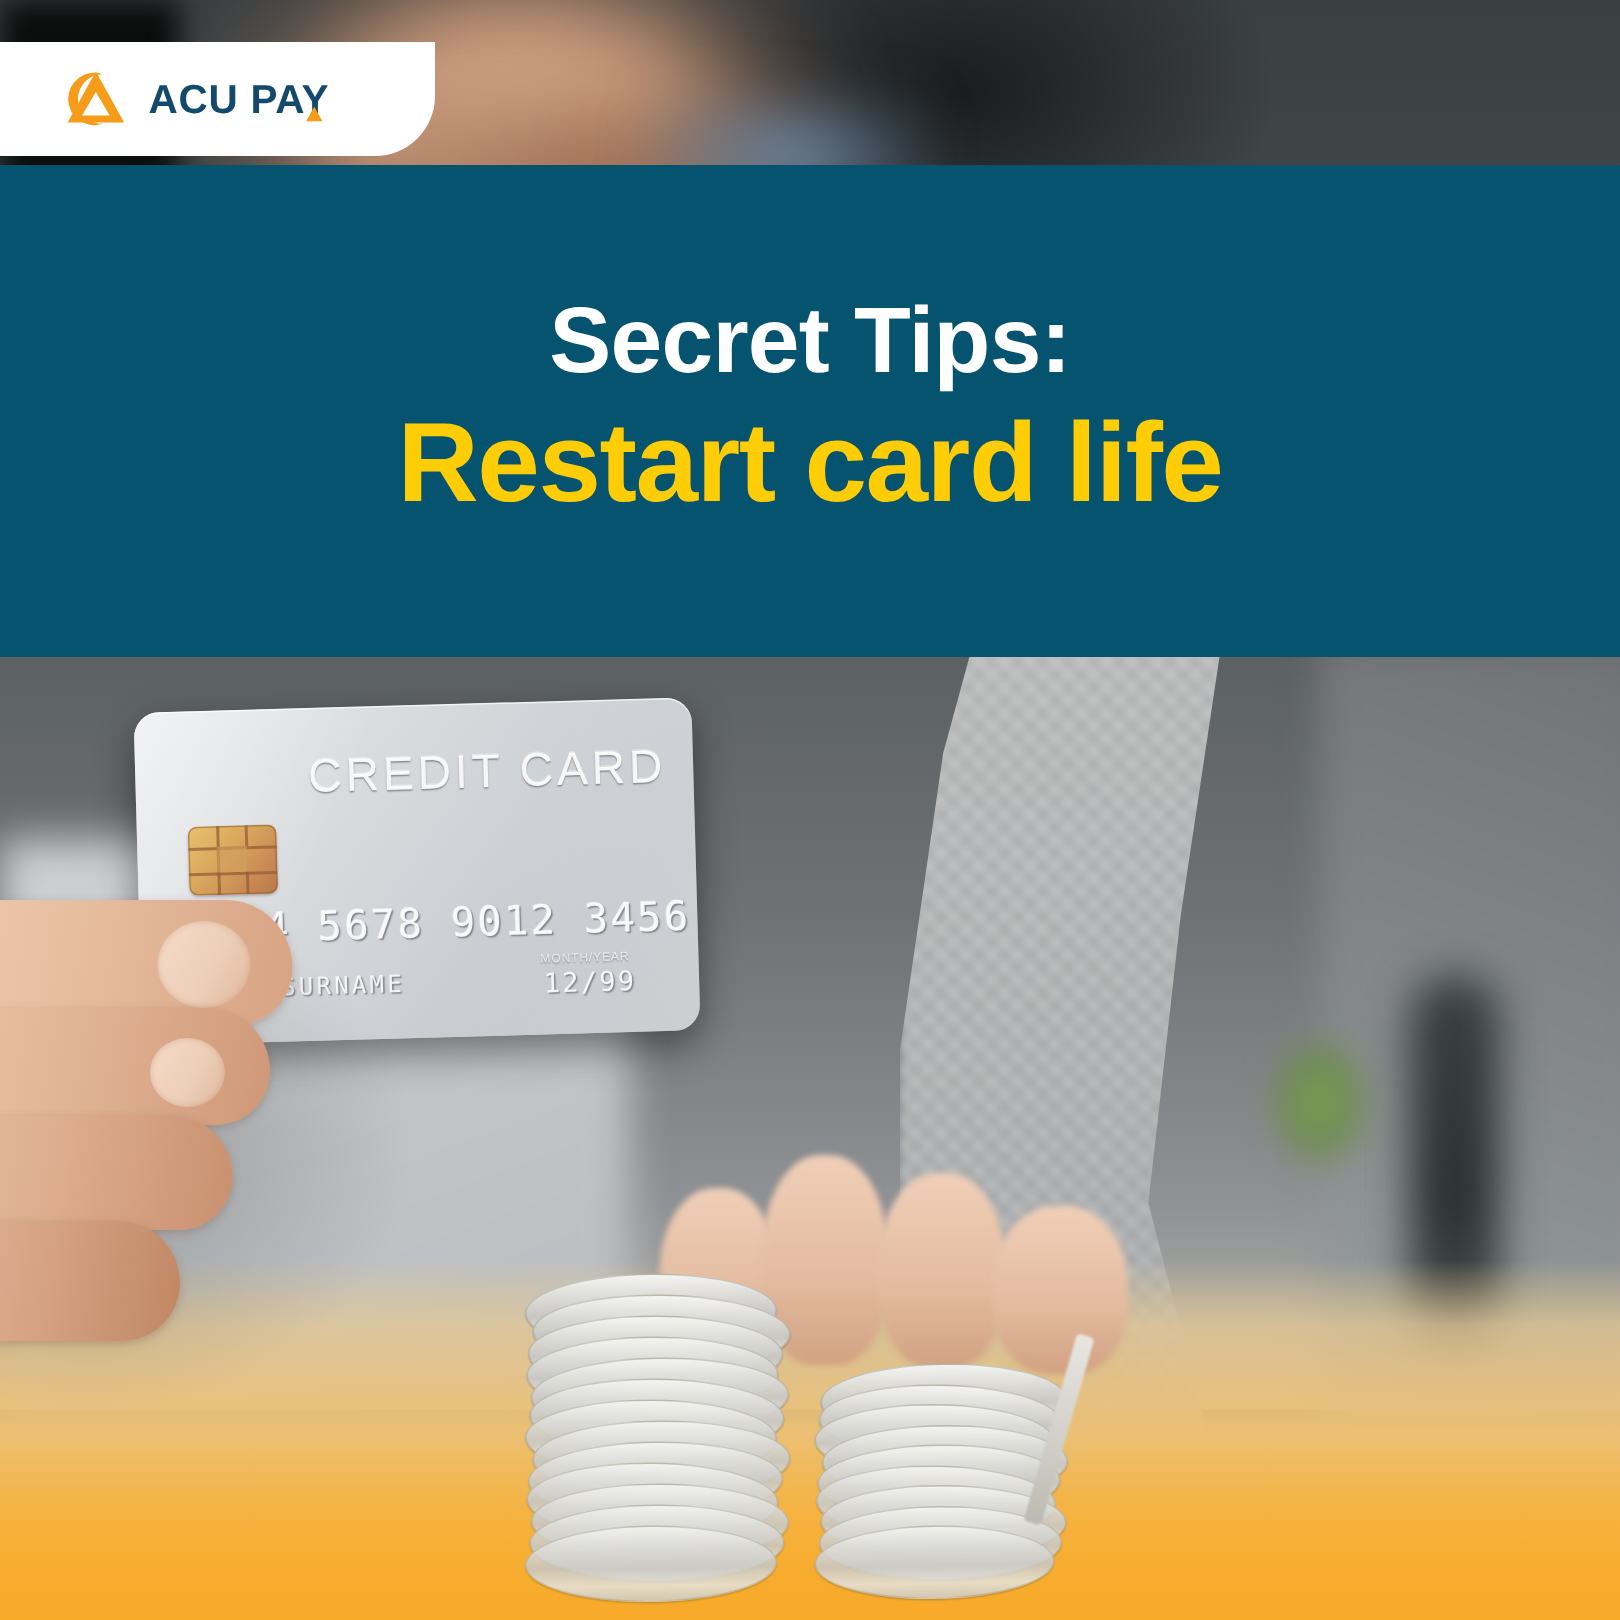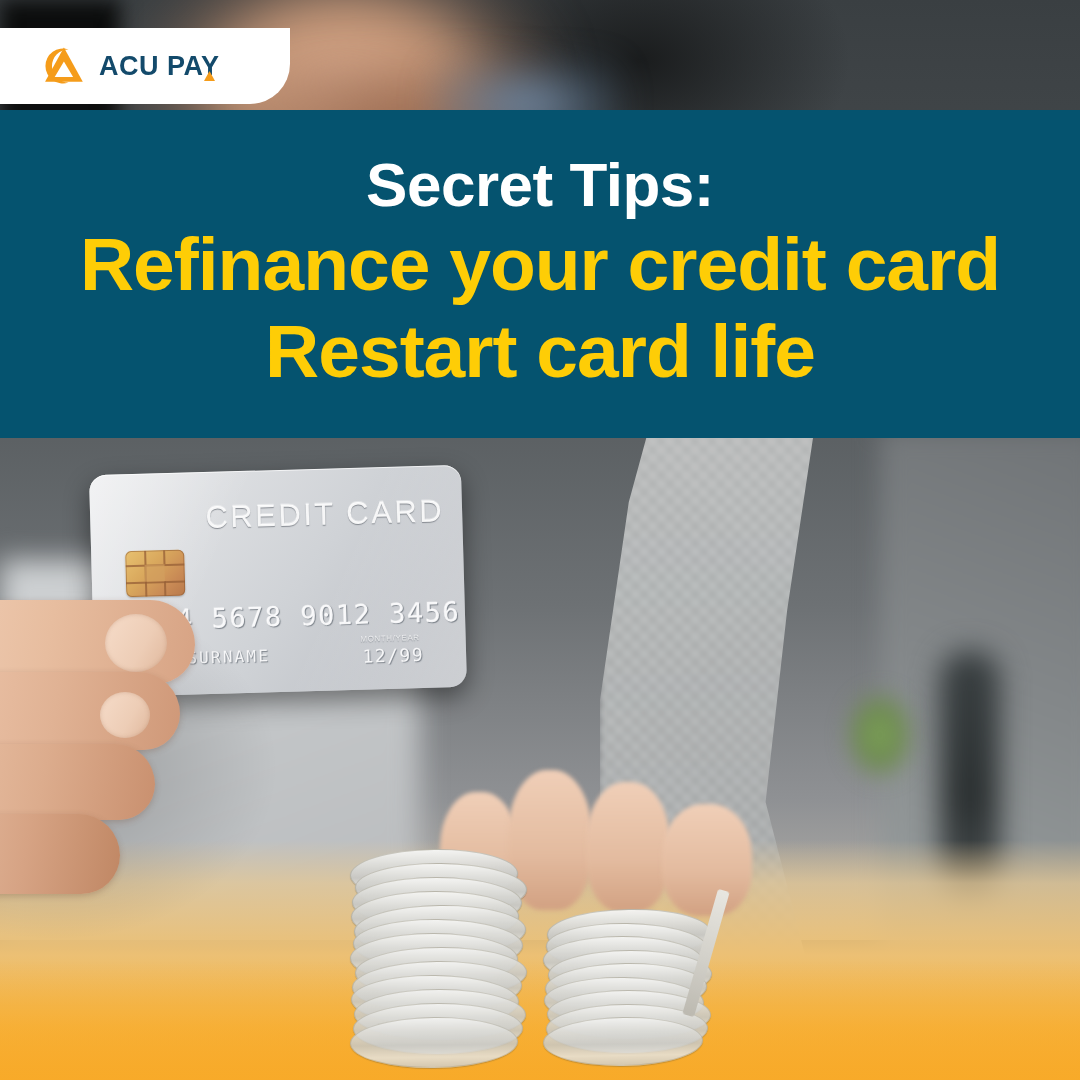--- a/index.html
+++ b/index.html
@@ -365,21 +365,20 @@
       <div class="nail"></div>
       <div class="finger f2"></div>
       <div class="nail nail2"></div>
       <div class="finger f3"></div>
       <div class="finger f4"></div>
     </div>
   </div>
 
   <div class="banner">
     <div class="headline-1">Secret Tips:</div>
-    <div class="headline-2">Refinance your credit card</div>
     <div class="headline-3">Restart card life</div>
   </div>
 
   <div class="logo-tab">
     <svg class="logo-mark" viewBox="0 0 100 100">
       <path d="M62 14 A38 38 0 1 0 62 86 A31 31 0 1 1 62 14 Z" fill="#F59C1A"></path>
       <path d="M52 10 L93 84 L11 84 Z" fill="#F59C1A"></path>
       <path d="M52 40 L72 74 L32 74 Z" fill="#FFFFFF"></path>
     </svg>
     <div class="logo-text">

